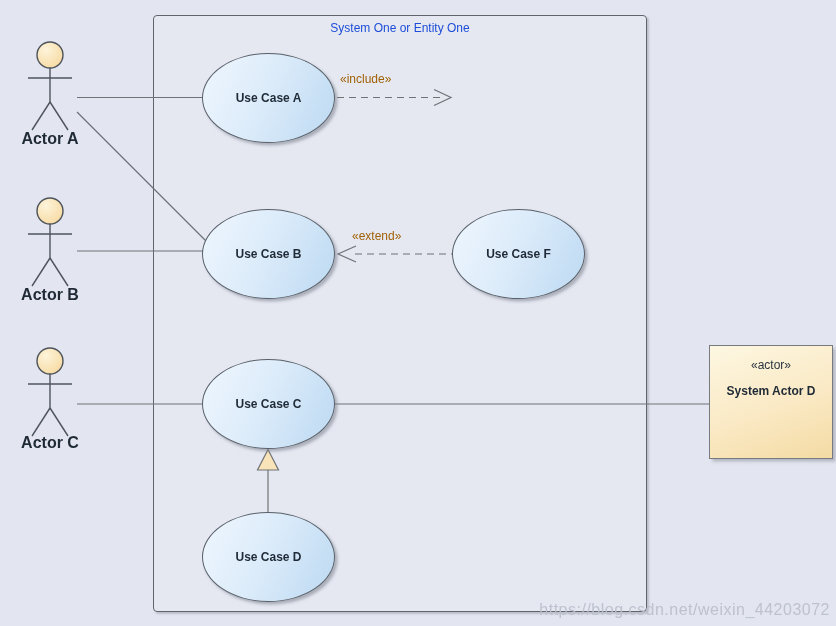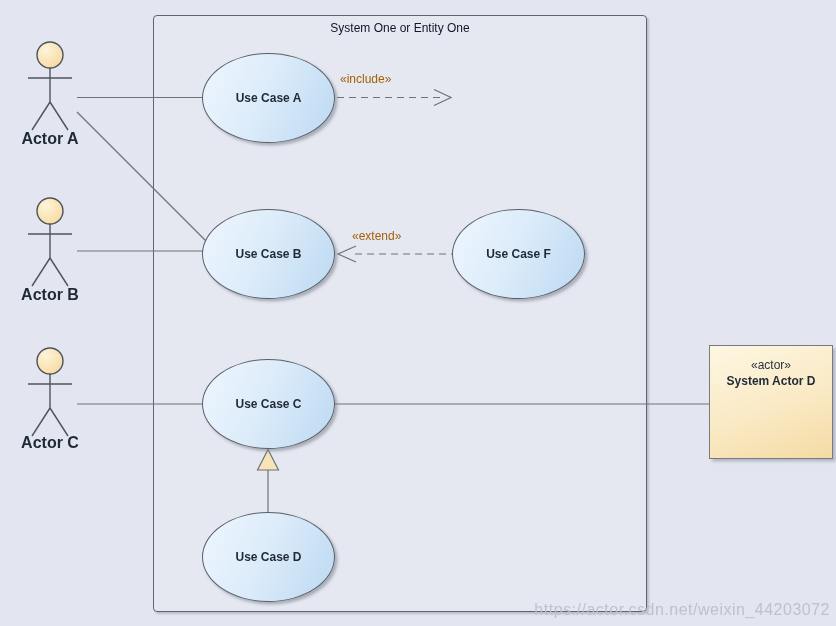--- a/index.html
+++ b/index.html
@@ -14,21 +14,21 @@
   .svg-layer{position:absolute;left:0;top:0;z-index:1;}
   .boundary{
     position:absolute;left:153px;top:15px;width:494px;height:597px;
     border:1px solid #60656c;border-radius:4px;
     background:rgba(231,234,243,0.35);
     box-shadow:2px 2px 2px rgba(140,145,158,0.45);
     box-sizing:border-box;z-index:0;
   }
   .boundary-title{
     position:absolute;left:153px;top:21px;width:494px;
-    text-align:center;font-size:12px;color:#0f172a;z-index:2;
+    text-align:center;font-size:12px;color:#1d4ed8;z-index:2;
   }
   .usecase{
     position:absolute;width:133px;height:90px;border-radius:50%;
     border:1.5px solid #596069;
     background:linear-gradient(115deg,#eef6fe 0%,#ddecfa 45%,#bcd9f2 100%);
     box-shadow:2.5px 2.5px 3px rgba(120,125,138,0.55);
     display:flex;align-items:center;justify-content:center;
     box-sizing:border-box;z-index:3;
   }
   .usecase span{font-size:12px;font-weight:bold;color:#1f2a36;}
@@ -52,21 +52,21 @@
   .lbl-actor-b{left:7px;top:286px;}
   .lbl-actor-c{left:7px;top:434px;}
   .system-actor{
     position:absolute;left:709px;top:345px;width:124px;height:114px;
     border:1px solid #777b80;border-radius:0;
     background:linear-gradient(160deg,#fdf7e2 0%,#fae9c4 55%,#f4dba4 100%);
     box-shadow:2.5px 2.5px 3px rgba(130,133,145,0.5);
     box-sizing:border-box;text-align:center;z-index:3;
   }
   .system-actor .stereo{display:block;margin-top:12px;font-size:12px;color:#2a3340;}
-  .system-actor .name{display:block;margin-top:2px;font-size:12px;font-weight:bold;color:#1f2a36;}
+  .system-actor .name{display:block;margin-top:12px;font-size:12px;font-weight:bold;color:#1f2a36;}
   .watermark{
     position:absolute;right:6px;bottom:7px;
     font-size:16px;color:rgba(187,192,204,0.95);
     letter-spacing:0.5px;z-index:6;
   }
 </style>
 </head>
 <body>
 
 <div class="canvas">
@@ -149,15 +149,15 @@
   </div>
 
   <div class="stereo-label lbl-include">«include»</div>
   <div class="stereo-label lbl-extend">«extend»</div>
 
   <div class="system-actor">
     <span class="stereo">«actor»</span>
     <span class="name">System Actor D</span>
   </div>
 
-  <div class="watermark">https://actor.csdn.net/weixin_44203072</div>
+  <div class="watermark">https://blog.csdn.net/weixin_44203072</div>
 
 </div>
 
 </body></html>

